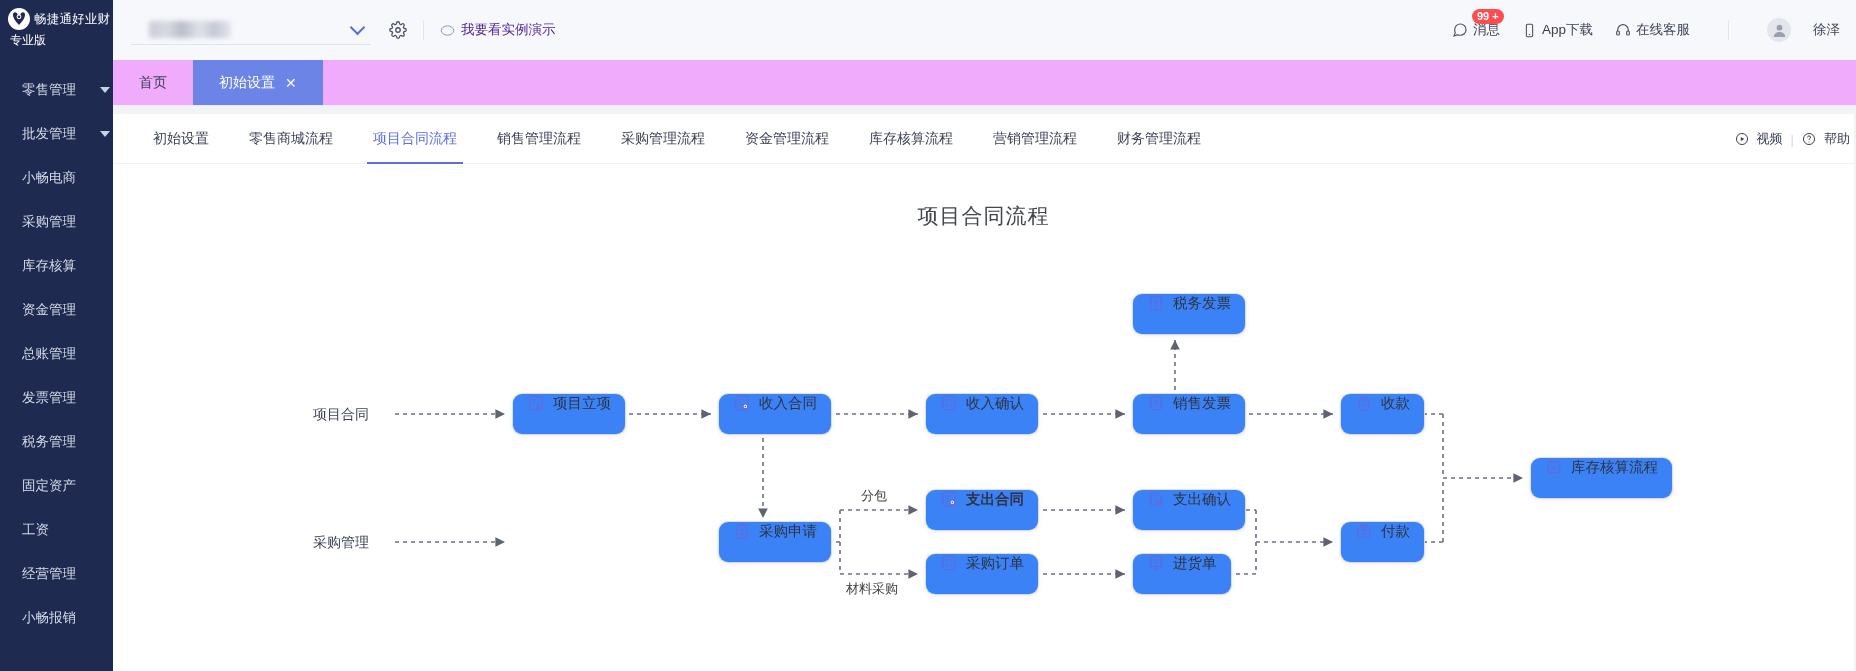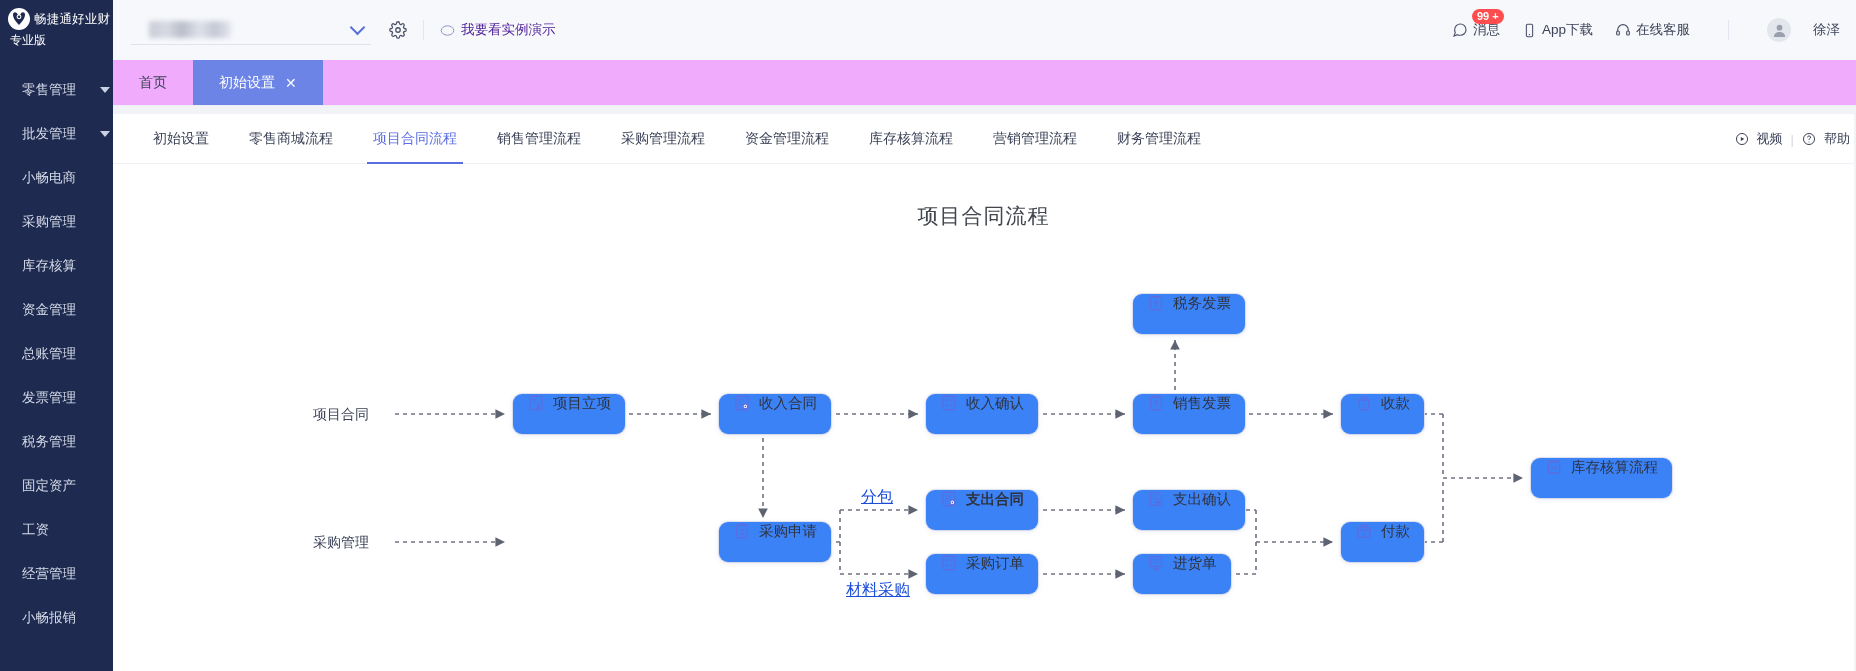--- a/index.html
+++ b/index.html
@@ -159,21 +159,21 @@
     padding: 0 14px;
     font-size: 14.5px; color:#2f3340;
     white-space: nowrap;
     cursor: pointer;
   }
   .node .ico { width: 18px; height: 18px; flex: 0 0 18px; display:flex; align-items:center; justify-content:center; }
   .rowlabel {
     position:absolute; font-size: 14px; color:#3c4257; white-space:nowrap;
   }
   .edgelabel {
-    position:absolute; font-size: 16px; color:#1d4ed8; white-space: nowrap; text-decoration: underline;
+    position:absolute; font-size: 13px; color:#404040; white-space: nowrap;
   }
   svg.wires { position:absolute; left:0; top:0; width: 1743px; height: 400px; pointer-events:none; }
 </style>
 </head>
 <body>
 
 <div class="app">
 
   <aside class="sidebar">
     <div class="brand">

